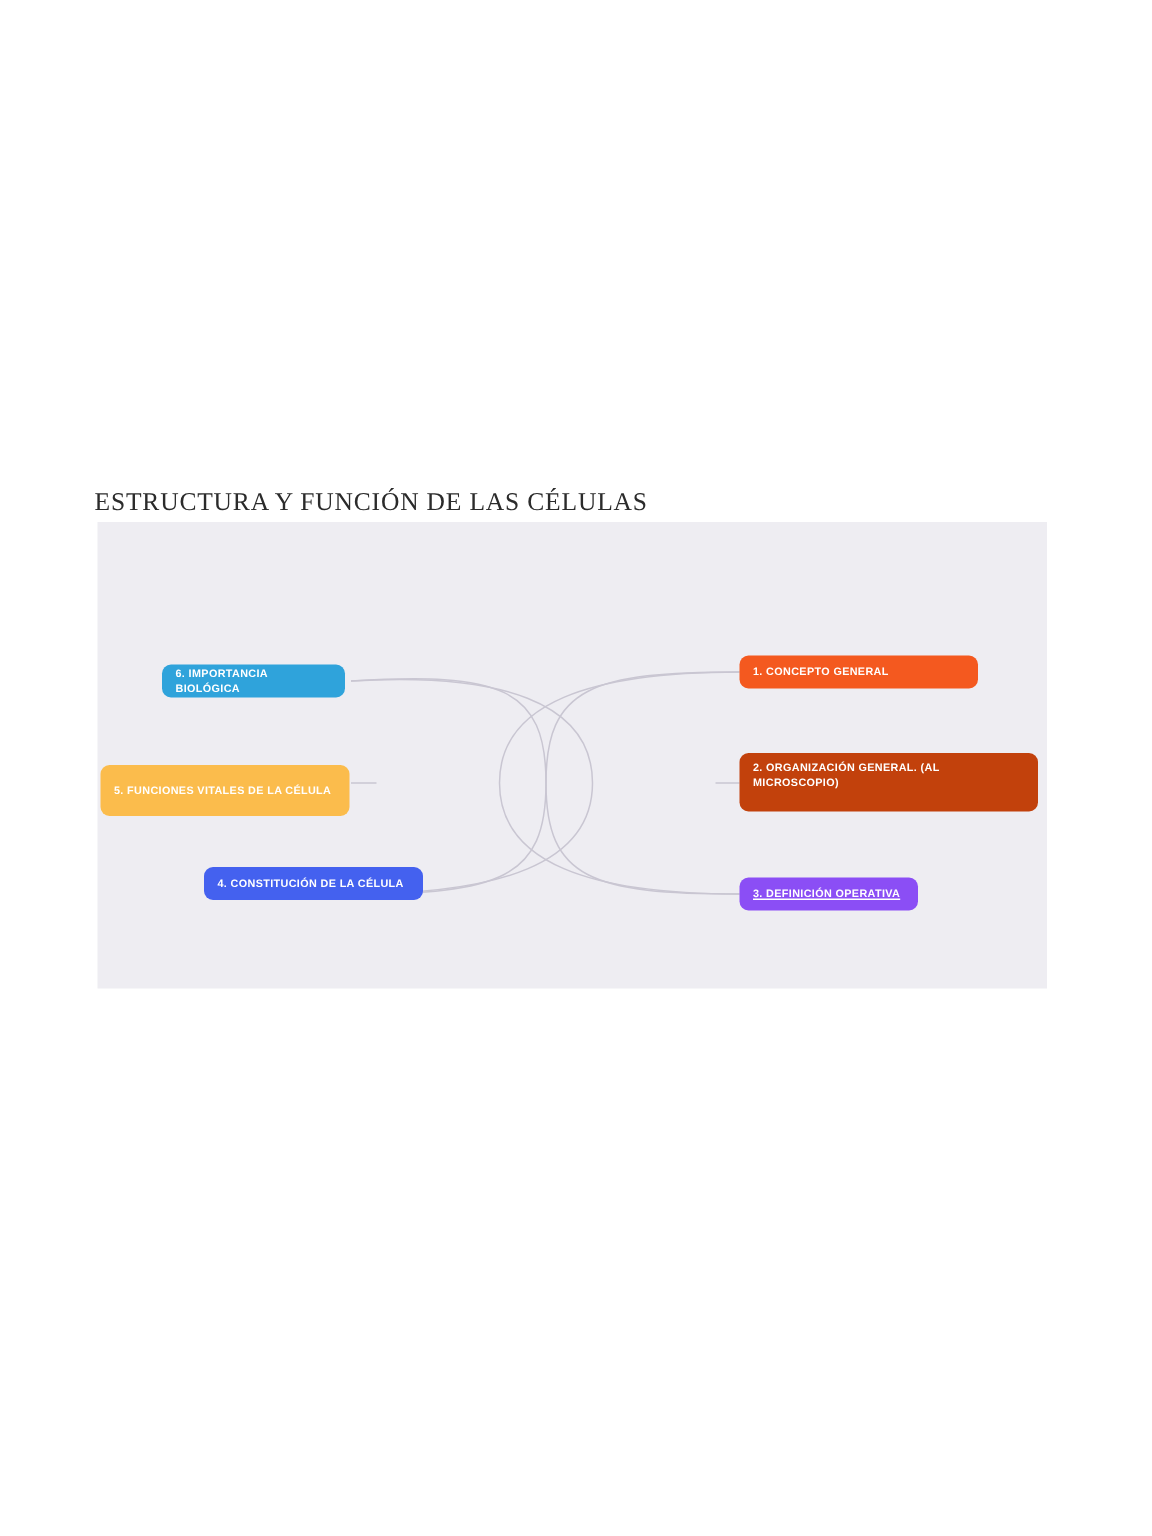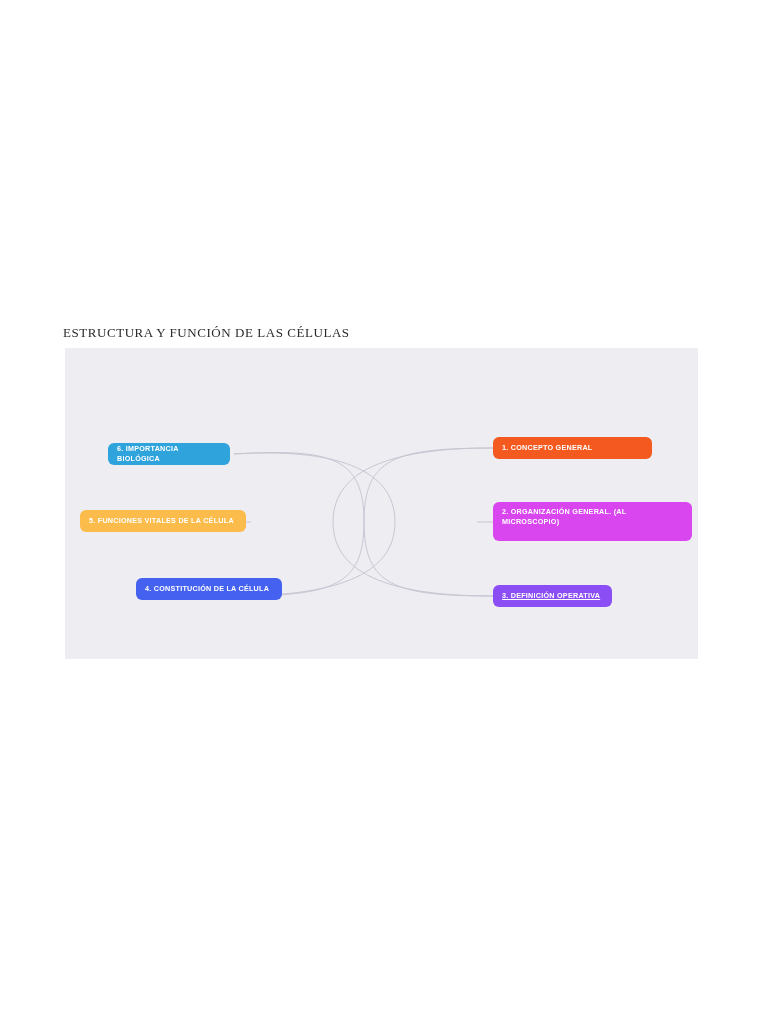--- a/index.html
+++ b/index.html
@@ -16,21 +16,21 @@
     font-family: "Liberation Sans", sans-serif;
     position: relative;
   }
 
   
   .doc-title {
     position: absolute;
     left: 63px;
     top: 325px;
     font-family: "Liberation Serif", serif;
-    font-size: 13px;
+    font-size: 17px;
     letter-spacing: 0.55px;
     color: #2b2b2b;
     white-space: nowrap;
   }
 
   
   .canvas {
     position: absolute;
     left: 65px;
     top: 348px;
@@ -74,21 +74,21 @@
     padding: 10px 14px;
     box-shadow: 0 1px 3px rgba(20,18,34,0.18);
   }
 
   
   #node-center { left: 186px; top: 153px; width: 226px; height: 43px; background: #282336; }
   #node-1      { left: 428px; top:  89px; width: 159px; height: 22px; background: #f4591f; }
   #node-2      { left: 428px; top: 154px; width: 199px; height: 39px; background: #55c65a; align-items: flex-start; }
   #node-3      { left: 428px; top: 237px; width: 119px; height: 22px; background: #8b4ef5; }
   #node-4      { left:  23px; top: 230px; width: 146px; height: 22px; background: #4461ef; margin-left: 48px; }
-  #node-5      { left:   2px; top: 162px; width: 166px; height: 22px; background: #fbbc4c; margin-left: 13px; }
+  #node-5      { left:   2px; top: 162px; width: 166px; height: 34px; background: #fbbc4c; }
   #node-6      { left:  43px; top:  95px; width: 122px; height: 22px; background: #2fa3db; }
 </style>
 </head>
 <body>
 
 <div class="doc-title">ESTRUCTURA Y FUNCIÓN DE LAS CÉLULAS</div>
 
 <div class="canvas" style="background: rgb(238, 237, 242);">
 
   <svg class="links" viewBox="0 0 633 311">
@@ -103,21 +103,21 @@
       <path d="M 299 174 C 299 110, 268 100, 169 106"></path>
 
       <path d="M 428 100 C 330 100, 268 120, 268 174 C 268 228, 330 248, 428 248"></path>
       <path d="M 169 106 C 268 100, 330 120, 330 174 C 330 228, 268 248, 169 248"></path>
     </g>
   </svg>
 
 
   <div class="node" id="node-1" style="background: rgb(244, 89, 31); color: rgb(255, 255, 255);">1. CONCEPTO GENERAL</div>
 
-  <div class="node" id="node-2" style="background: #d946ef; color: rgb(255, 255, 255);">2. ORGANIZACIÓN GENERAL. (AL MICROSCOPIO)</div>
+  <div class="node" id="node-2" style="background: #c2410c; color: rgb(255, 255, 255);">2. ORGANIZACIÓN GENERAL. (AL MICROSCOPIO)</div>
 
   <div class="node" id="node-3" style="background: rgb(139, 78, 245); color: rgb(255, 255, 255); text-decoration: underline;">3. DEFINICIÓN OPERATIVA</div>
 
   <div class="node" id="node-4" style="background: rgb(68, 97, 239); color: rgb(255, 255, 255);">4. CONSTITUCIÓN DE LA CÉLULA</div>
 
   <div class="node" id="node-5" style="background: rgb(251, 188, 76); color: rgb(255, 255, 255);">5. FUNCIONES VITALES DE LA CÉLULA</div>
 
   <div class="node" id="node-6" style="background: rgb(47, 163, 219); color: rgb(255, 255, 255);">6. IMPORTANCIA BIOLÓGICA</div>
 
 </div>

